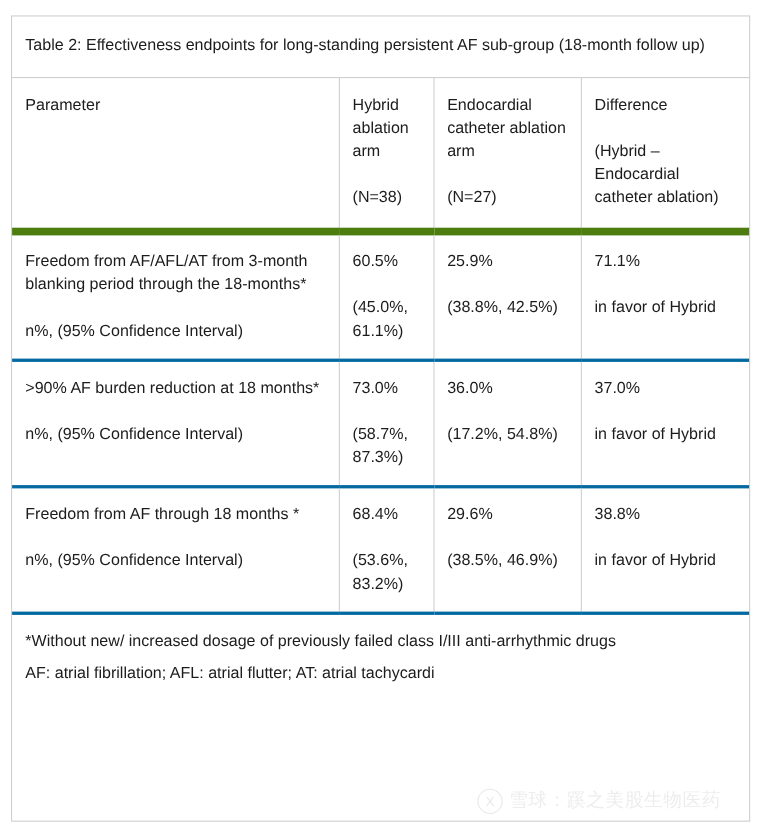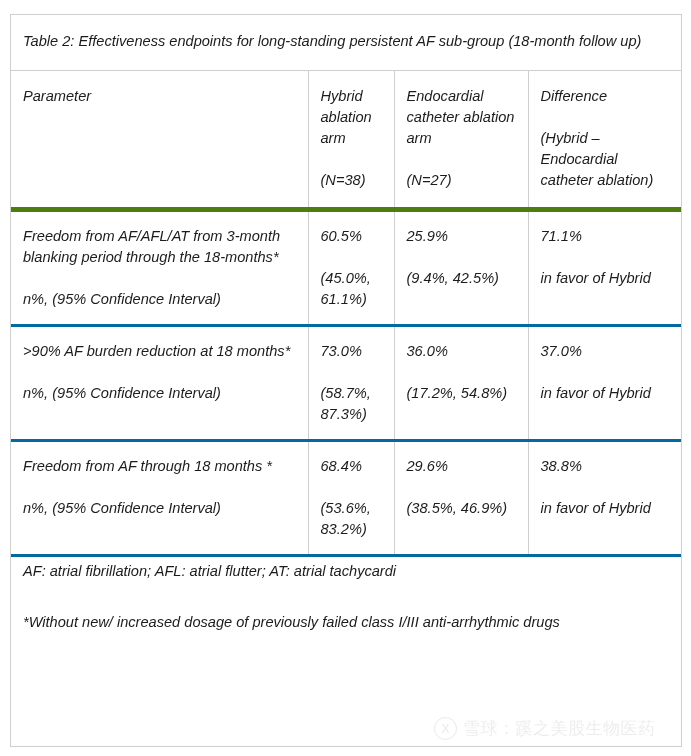--- a/index.html
+++ b/index.html
@@ -18,21 +18,20 @@
 
   .table-wrap {
     position: absolute;
     left: 10px;
     top: 14px;
     width: 672px;
     height: 733px;
     box-sizing: border-box;
     border: 1px solid #cfcfcf;
     background: #ffffff;
-    font-style: italic;
   }
 
   table.t2 {
     width: 100%;
     border-collapse: collapse;
     table-layout: fixed;
   }
 
   table.t2 td {
     vertical-align: top;
@@ -44,21 +43,21 @@
   }
 
   
   col.c-param { width: 297px; }
   col.c-hyb   { width: 86px; }
   col.c-endo  { width: 134px; }
   col.c-diff  { width: 153px; }
 
   
   tr.caption-row > td { border-bottom: 1px solid #cfcfcf; }
-  tr.head-row   > td  { border-bottom: 5px solid #4d7c0f; }
+  tr.head-row   > td  { border-bottom: 7px solid #4d7c0f; }
   tr.data-row   > td  { border-bottom: 3px solid #0369a1; }
   tr.foot-row   > td  { border-bottom: 0; }
 
   
   tr.head-row > td.vsep,
   tr.data-row > td.vsep { border-left: 1px solid #cfcfcf; margin-left: 24px; }
 
   tr.caption-row > td { padding-top: 16px; padding-bottom: 18px; }
 
   tr.head-row > td { padding-top: 15px; padding-bottom: 16px; }
@@ -155,21 +154,21 @@
         </td>
         <td class="vsep">
           <div class="cellblock">
             <p>60.5%</p>
             <p>(45.0%, 61.1%)</p>
           </div>
         </td>
         <td class="vsep">
           <div class="cellblock">
             <p>25.9%</p>
-            <p>(9.4%, 42.5%)</p>
+            <p>(38.8%, 42.5%)</p>
           </div>
         </td>
         <td class="vsep">
           <div class="cellblock">
             <p>71.1%</p>
             <p>in favor of Hybrid</p>
           </div>
         </td>
       </tr>
 
@@ -220,26 +219,26 @@
           </div>
         </td>
         <td class="vsep">
           <div class="cellblock">
             <p>38.8%</p>
             <p>in favor of Hybrid</p>
           </div>
         </td>
       </tr>
 
+      <tr class="foot-row">
+        <td colspan="4">*Without new/ increased dosage of previously failed class I/III anti-arrhythmic drugs</td>
+      </tr>
+
       <tr class="foot-row last">
         <td colspan="4">AF: atrial fibrillation; AFL: atrial flutter; AT: atrial tachycardi</td>
-      </tr>
-
-      <tr class="foot-row">
-        <td colspan="4">*Without new/ increased dosage of previously failed class I/III anti-arrhythmic drugs</td>
       </tr>
 
     </tbody>
   </table>
 </div>
 
 <div class="watermark">
   <span class="wm-logo">X</span>
   <span class="wm-text">雪球：蹊之美股生物医药</span>
 </div>

